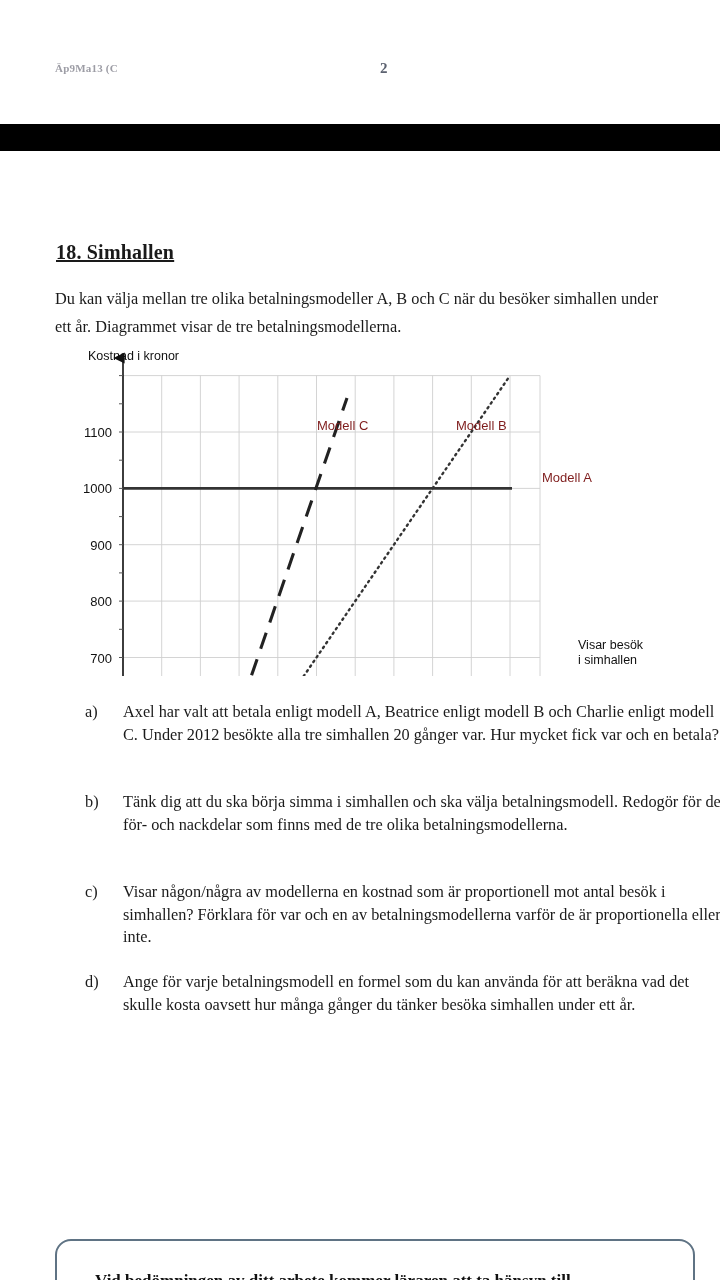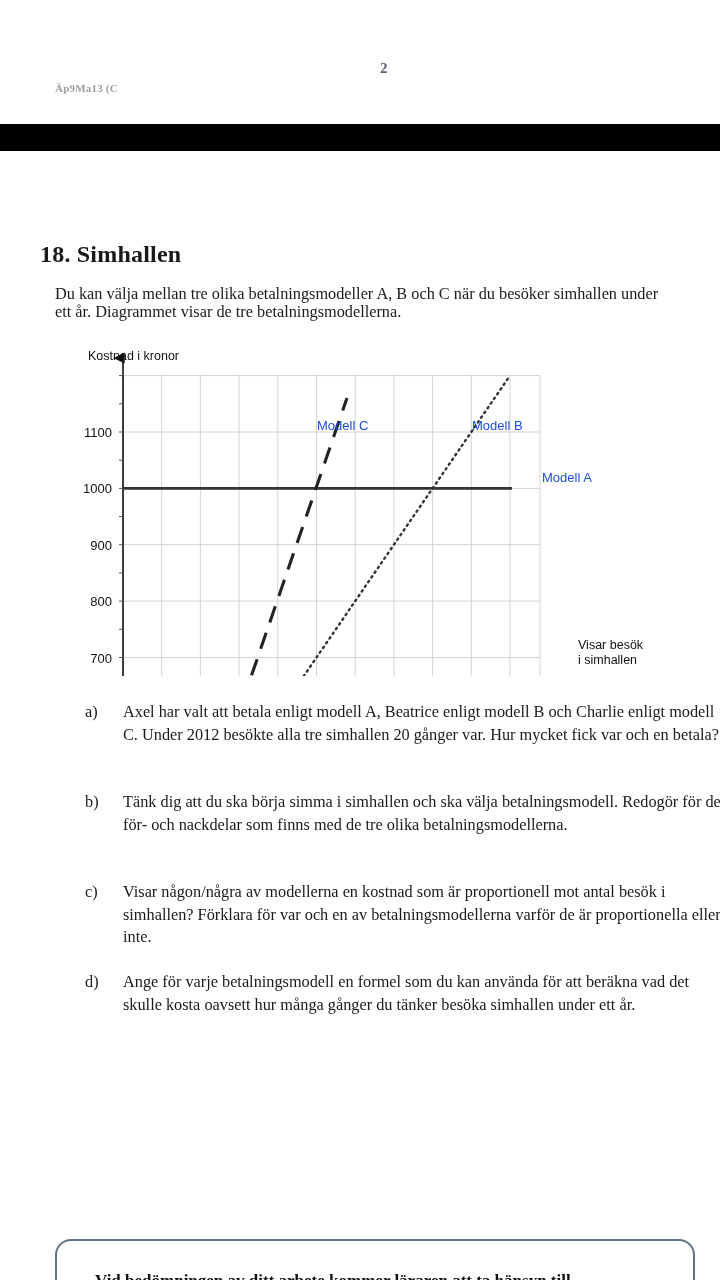--- a/index.html
+++ b/index.html
@@ -25,21 +25,20 @@
   .hdr-code {
     position: absolute;
     left: 55px; top: 62px;
     font-family: "Liberation Serif", serif;
     font-size: 11px;
     font-weight: bold;
     letter-spacing: 0.2px;
     color: #8c8c96;
     opacity: .85;
     filter: blur(0.35px);
-    margin-top: 20px;
   }
   .hdr-pageno {
     position: absolute;
     left: 380px; top: 60px;
     font-family: "Liberation Serif", serif;
     font-size: 15px;
     font-weight: bold;
     color: #5c6270;
     filter: blur(0.3px);
   }
@@ -51,31 +50,32 @@
   }
 
   
   .content {
     position: absolute;
     left: 0; top: 151px;
     width: 720px;
   }
   .q-title {
     position: absolute;
-    left: 40px; top: 90px;
-    font-size: 24px;
+    left: 56px; top: 90px;
+    font-size: 20px;
     font-weight: bold;
     letter-spacing: .2px;
+    text-decoration: underline;
   }
   .q-intro {
     position: absolute;
     left: 55px; top: 134px;
     width: 620px;
     font-size: 16.3px;
-    line-height: 18px;
+    line-height: 28px;
   }
 
   
   .chart-wrap {
     position: absolute;
     left: 0px; top: 195px;
     width: 700px; height: 330px;
     font-family: "Liberation Sans", sans-serif;
   }
   .y-axis-title {
@@ -93,25 +93,25 @@
     white-space: pre-line;
   }
   .plot {
     position: absolute;
     left: 0; top: 0;
     width: 700px; height: 330px;
   }
   .series-label {
     position: absolute;
     font-size: 13px;
-    color: #1d4ed8;
+    color: #7f1d1d;
     white-space: nowrap;
   }
   .lbl-c { left: 317px; top: 72px; }
-  .lbl-b { left: 456px; top: 72px; margin-left: 16px; }
+  .lbl-b { left: 456px; top: 72px; }
   .lbl-a { left: 542px; top: 124px; }
 
   
   .subq {
     position: absolute;
     left: 85px;
     width: 640px;
     font-size: 16.3px;
     line-height: 22.5px;
   }

